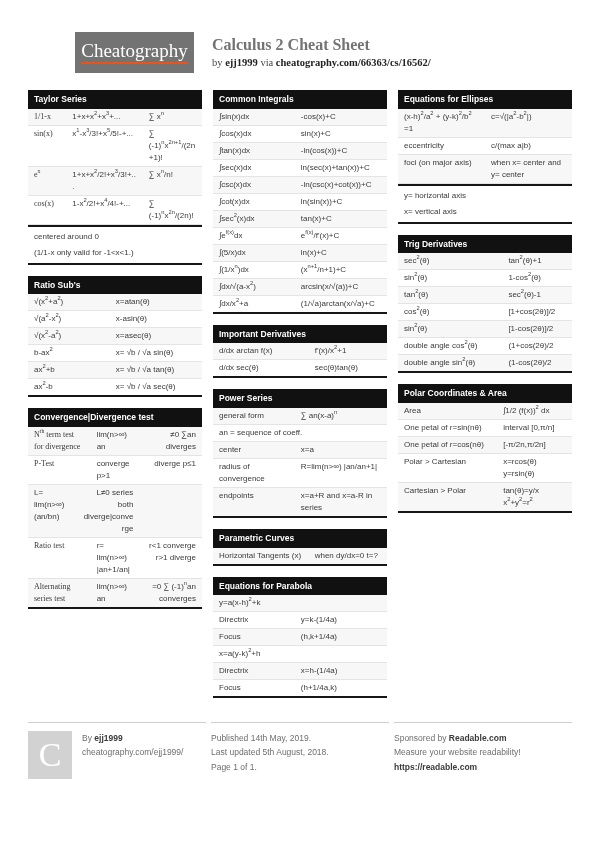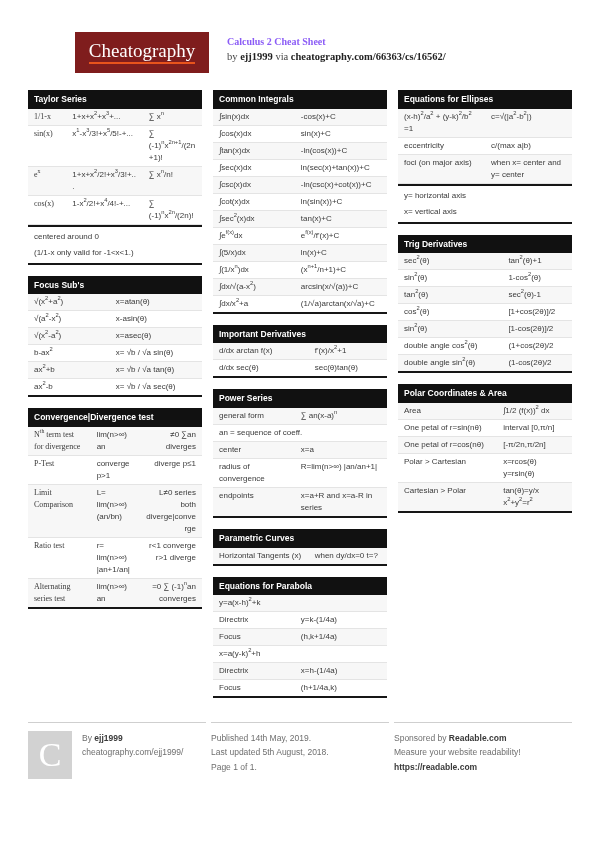--- a/index.html
+++ b/index.html
@@ -3,25 +3,25 @@
 <meta charset="utf-8">
 <style>
   :root{ --accent:#e8541c; --bar:#111111; --inkgray:#6e6e6e; }
   *{box-sizing:border-box;}
   html,body{margin:0;padding:0;background:#fff;}
   body{width:600px;height:849px;font-family:"Liberation Sans","DejaVu Sans",sans-serif;color:#3a3a3a;}
   .page{width:600px;height:849px;padding:32px 28px 0 28px;position:relative;}
 
   
   .hdr{display:flex;align-items:flex-start;gap:18px;margin-left:47px;}
-  .logo{background:#7f1d1d;width:134px;height:41px;display:flex;align-items:center;justify-content:center;cursor:pointer;}
+  .logo{background:#737373;width:119px;height:41px;display:flex;align-items:center;justify-content:center;cursor:pointer;}
   .logo-text{font-family:"Liberation Serif","DejaVu Serif",serif;color:#fff;font-size:19px;line-height:1;
              border-bottom:2px solid var(--accent);padding-bottom:2px;}
   .title-block{padding-top:4px;}
-  .title-block h1{font-family:"Liberation Serif","DejaVu Serif",serif;font-size:10px;font-weight:bold;color:#8b5cf6;margin:0;line-height:1.15;}
+  .title-block h1{font-family:"Liberation Serif","DejaVu Serif",serif;font-size:16px;font-weight:bold;color:#737373;margin:0;line-height:1.15;}
   .byline{font-family:"Liberation Serif","DejaVu Serif",serif;font-size:10.5px;color:#444;margin:3px 8px 0 0;}
   .byline b{color:#222;}
 
   
   #sheet-columns{display:flex;gap:11px;margin-top:17px;height:615px;overflow:hidden;}
   .sheet-col{flex:1 1 0;display:flex;flex-direction:column;gap:11px;min-width:0;}
   .card{border-bottom:2px solid #161616;background:#fff;}
   .card-head{background:var(--bar);color:#fff;font-size:8.5px;font-weight:bold;margin:0;padding:4px 6px;line-height:1.25;}
   .card-body{width:100%;}
   .row{display:flex;border-bottom:1px solid #e4e4e4;font-size:8px;line-height:1.5;}
@@ -92,21 +92,21 @@
               <div class="cell c2">1-x<sup>2</sup>/2!+x<sup>4</sup>/4!-+...</div>
               <div class="cell c3">∑ (-1)<sup>n</sup>x<sup>2n</sup>/(2n)!</div>
             </div>
             <div class="notes">
               <div class="note">centered around 0</div>
               <div class="note">(1/1-x only valid for -1&lt;x&lt;1.)</div>
             </div>
           </div>
         </section>
         <section class="card sec-trig-subs">
-          <h2 class="card-head">Focus Sub's</h2>
+          <h2 class="card-head">Ratio Sub's</h2>
           <div class="card-body">
             <div class="row cols2">
               <div class="cell c1">√(x<sup>2</sup>+a<sup>2</sup>)</div>
               <div class="cell c2">x=atan(θ)</div>
             </div>
             <div class="row cols2">
               <div class="cell c1">√(a<sup>2</sup>-x<sup>2</sup>)</div>
               <div class="cell c2">x-asin(θ)</div>
             </div>
             <div class="row cols2">
@@ -134,21 +134,20 @@
               <div class="cell c1">N<sup>th</sup> term test for divergence</div>
               <div class="cell c2">lim(n&gt;∞) an</div>
               <div class="cell c3">≠0 ∑an diverges</div>
             </div>
             <div class="row cols3">
               <div class="cell c1">P-Test</div>
               <div class="cell c2">converge p&gt;1</div>
               <div class="cell c3">diverge p≤1</div>
             </div>
             <div class="row cols3">
-              <div class="cell c1">Limit Comparison</div>
               <div class="cell c2">L= lim(n&gt;∞) (an/bn)</div>
               <div class="cell c3">L≠0 series both diverge|converge</div>
             </div>
             <div class="row cols3">
               <div class="cell c1">Ratio test</div>
               <div class="cell c2">r= lim(n&gt;∞) |an+1/an|</div>
               <div class="cell c3">r&lt;1 converge r&gt;1 diverge</div>
             </div>
             <div class="row cols3">
               <div class="cell c1">Alternating series test</div>

